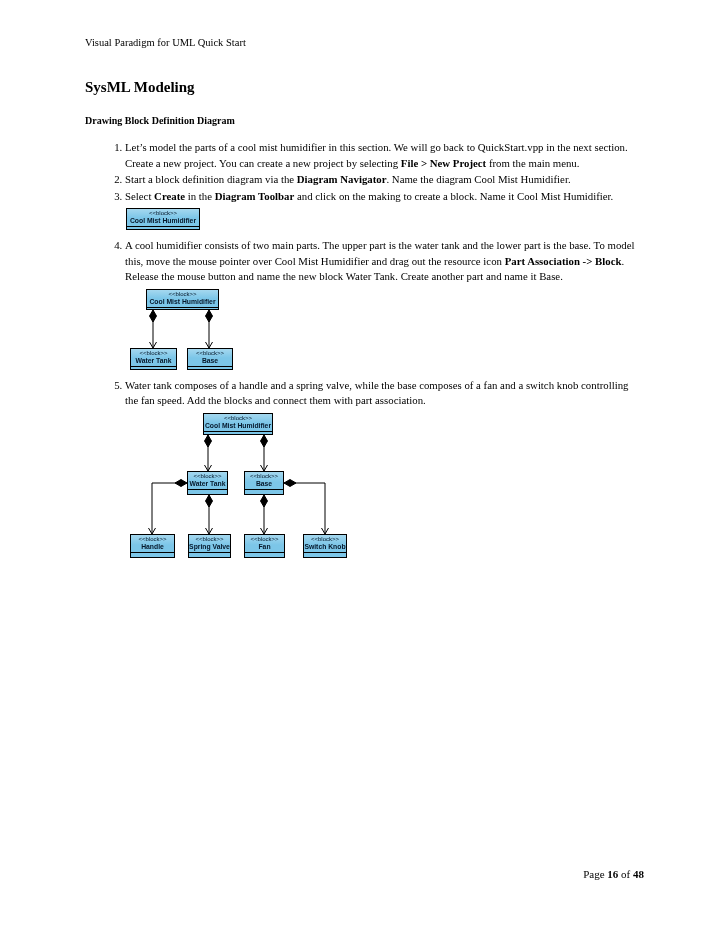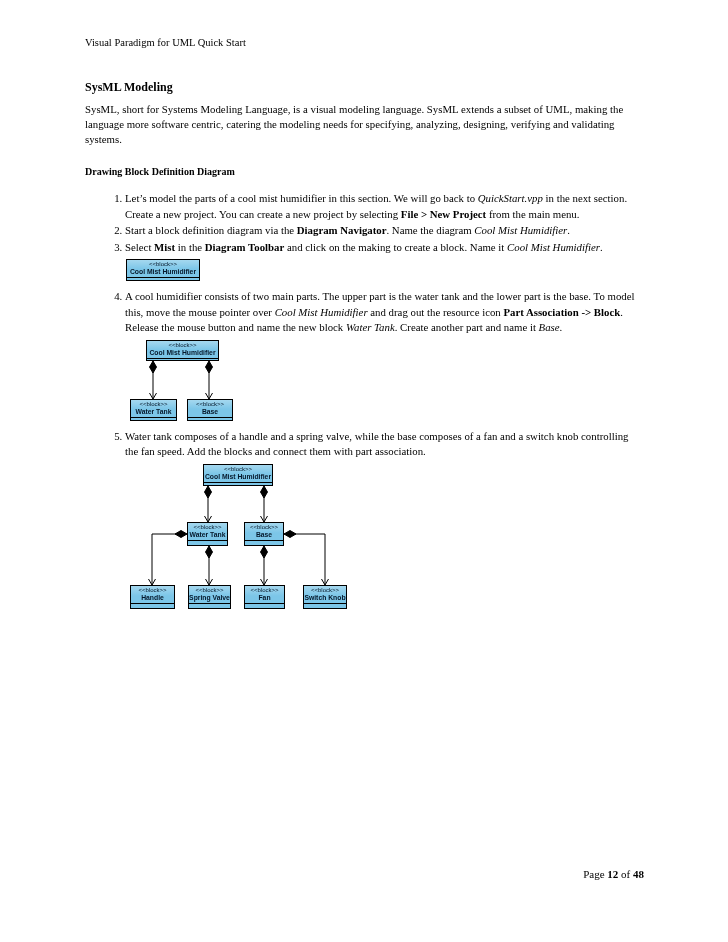--- a/index.html
+++ b/index.html
@@ -2,27 +2,27 @@
 <html><head>
 <meta charset="utf-8">
 <style>
   html,body{margin:0;padding:0;}
   body{
     width:728px;height:942px;background:#ffffff;color:#000;
     font-family:"Liberation Serif", serif;position:relative;overflow:hidden;
   }
   .page{position:absolute;inset:0;padding:0 84px 8px 85px;box-sizing:border-box;}
   .running-header{margin-top:36px;font-size:10.5px;line-height:13px;}
-  h1.doc-h1{margin:30px 0 0 0;font-size:12px;line-height:17px;font-weight:bold;}
+  h1.doc-h1{margin:30px 0 0 0;font-size:15px;line-height:17px;font-weight:bold;}
   h2.doc-h2{margin:17px 0 0 0;font-size:10px;line-height:15px;font-weight:bold;}
   p.doc-p{margin:6px 0 0 0;font-size:10.8px;line-height:15px;text-align:left;}
   ol.steps{margin:12px 0 0 0;padding:0 0 0 40px;font-size:10.8px;line-height:15.5px;}
   ol.steps > li{margin:0 0 1px 0;padding-left:0;}
   .rich .b{font-weight:bold;}
-  .rich .i{font-style:italic;}
+  .rich .i{}
   
   .diagram{position:relative;display:block;margin:4px 0 6px 1px;}
   .diagram svg{position:absolute;left:0;top:0;}
   .blk{
     position:absolute;box-sizing:border-box;border:1px solid #000;
     background:linear-gradient(#a5d8ef, #7cc6e8 45%);
     display:flex;flex-direction:column;align-items:stretch;
     font-family:"Liberation Sans", sans-serif;color:#05182b;
   }
   .blk-st{font-size:6px;line-height:7px;text-align:center;margin-top:1px;white-space:nowrap;}
@@ -31,33 +31,32 @@
   .page-footer{position:absolute;top:867px;right:84px;font-size:11px;line-height:14px;}
 </style>
 </head>
 <body>
 
 <div class="page">
 
   <div class="running-header">Visual Paradigm for UML Quick Start</div>
 
   <h1 class="doc-h1">SysML Modeling</h1>
-  <p class="doc-p">SysML, short for Systems Modeling Language, is a visual modeling language. SysML extends a subset of UML, making the language more software centric, catering the modeling needs for specifying, analyzing, designing, verifying and validating systems.</p>
 
   <h2 class="doc-h2">Drawing Block Definition Diagram</h2>
 
   <ol class="steps">
     <li>
       <span class="rich"><span>Let’s model the parts of a cool mist humidifier in this section. We will go back to </span><span class="i">QuickStart.vpp</span><span> in the next section. Create a new project. You can create a new project by selecting </span><span class="b">File &gt; New Project</span><span> from the main menu.</span></span>
     </li>
     <li>
       <span class="rich"><span>Start a block definition diagram via the </span><span class="b">Diagram Navigator</span><span>. Name the diagram </span><span class="i">Cool Mist Humidifier</span><span>.</span></span>
     </li>
     <li>
-      <span class="rich"><span>Select </span><span class="b">Mist</span><span> in the </span><span class="b">Diagram Toolbar</span><span> and click on the making to create a block. Name it </span><span class="i">Cool Mist Humidifier</span><span>.</span></span>
+      <span class="rich"><span>Select </span><span class="b">Create</span><span> in the </span><span class="b">Diagram Toolbar</span><span> and click on the making to create a block. Name it </span><span class="i">Cool Mist Humidifier</span><span>.</span></span>
       <div class="diagram" style="width: 78px; height: 24px;">
           <svg width="78" height="24"></svg>
           <div class="blk" style="left: 0px; top: 0px; width: 74px; height: 22px;">
             <div class="blk-st">&lt;&lt;block&gt;&gt;</div>
             <div class="blk-nm">Cool Mist Humidifier</div>
             <div class="blk-cmp"></div>
           </div>
         </div>
     </li>
     <li>
@@ -143,15 +142,15 @@
           </div>
           <div class="blk" style="left: 173px; top: 121px; width: 44px; height: 24px;">
             <div class="blk-st">&lt;&lt;block&gt;&gt;</div>
             <div class="blk-nm">Switch Knob</div>
             <div class="blk-cmp"></div>
           </div>
         </div>
     </li>
   </ol>
 
-  <div class="page-footer rich"><span>Page </span><span class="b">12</span><span> of </span><span class="b">48</span></div>
+  <div class="page-footer rich"><span>Page </span><span class="b">16</span><span> of </span><span class="b">48</span></div>
 
 </div>
 
 </body></html>

